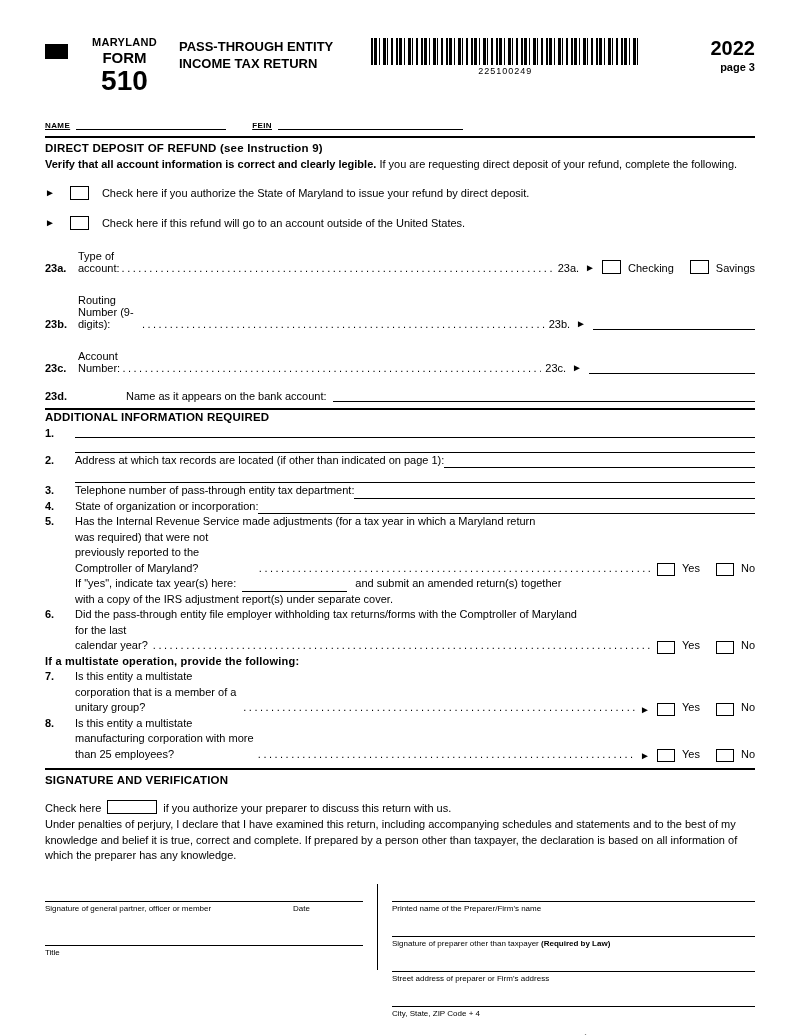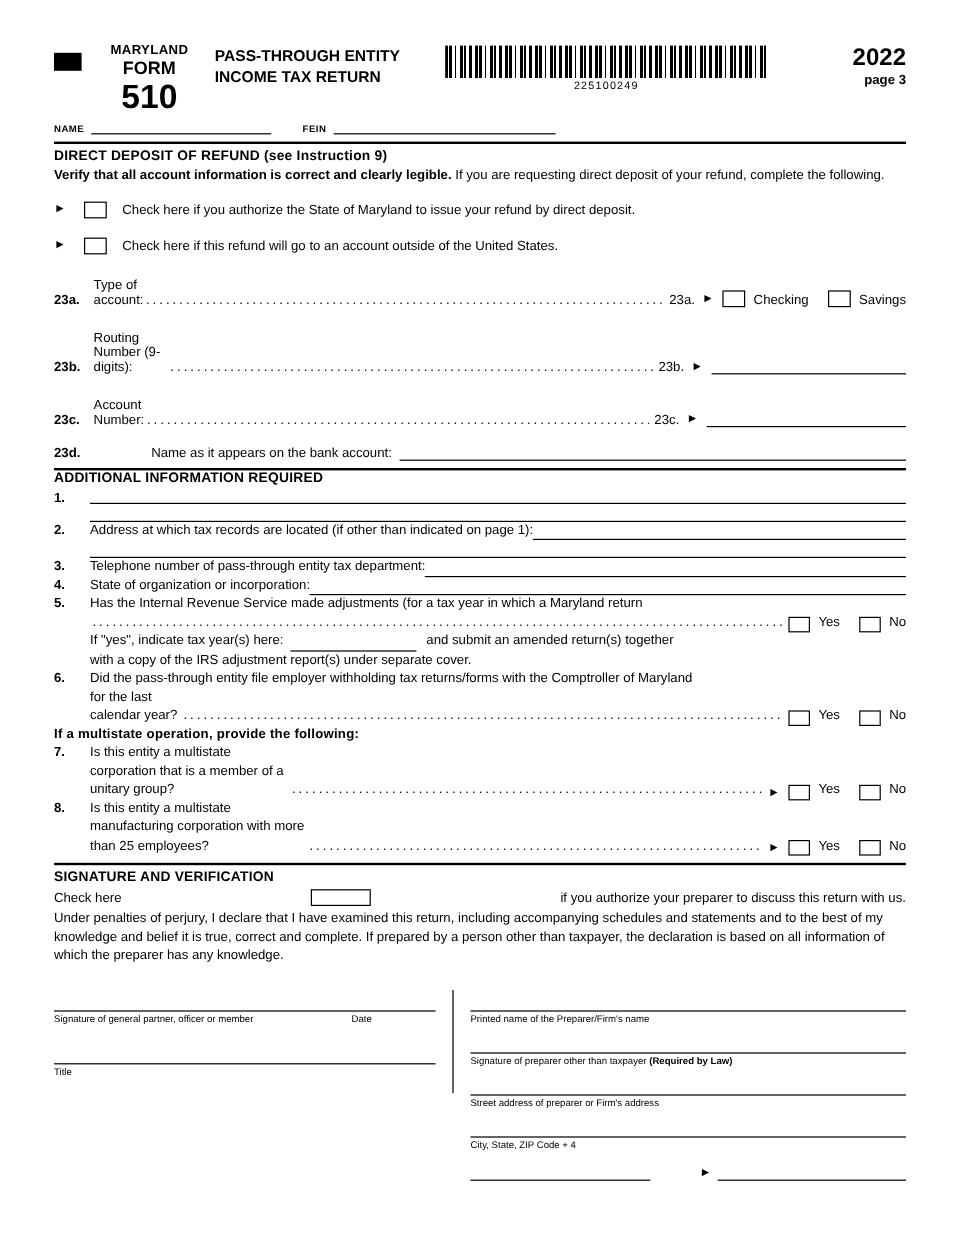--- a/index.html
+++ b/index.html
@@ -35,25 +35,25 @@
   .sech { font-weight:bold; font-size:11.5px; letter-spacing:.2px; }
   .frow { display:flex; align-items:flex-end; }
   .bnum { font-weight:bold; width:33px; flex:none; }
   .dots { flex:1 1 auto; overflow:hidden; white-space:nowrap; margin:0 4px 0 2px; letter-spacing:2.5px; }
   .dots::after { content:"......................................................................................................................................................."; }
   .arrow { font-size:10px; line-height:12px; flex:none; }
   .cbx { width:19px; height:14px; border:1.5px solid #000; flex:none; background:#fff; }
   .cbx-s { width:18px; height:13px; border:1.5px solid #000; flex:none; background:#fff; }
   .cbrow { display:flex; align-items:center; }
   .cbrow .arrow { margin-right:15px; }
-  .cbrow .cbx { margin-right:13px; } .mt4{margin-top:4px;} .mt6{margin-top:6px;} .mt8{margin-top:4px;justify-content:space-between;} .mt14{margin-top:14px;} .mt16{margin-top:16px;} .mt20{margin-top:20px;}
+  .cbrow .cbx { margin-right:13px; } .mt4{margin-top:4px;} .mt6{margin-top:6px;} .mt8{margin-top:14px;} .mt14{margin-top:14px;} .mt16{margin-top:16px;} .mt20{margin-top:20px;}
   .ml6{margin-left:6px;} .ml8{margin-left:8px;} .ml16{margin-left:16px;} .mr7{margin-right:7px;} .mr6{margin-right:6px;padding-left:48px;}
 
   
-  .namerow { display:flex; align-items:flex-end; font-size:8px; font-weight:bold; letter-spacing:.4px; }
+  .namerow { display:flex; align-items:flex-end; margin-top:18px; font-size:8px; font-weight:bold; letter-spacing:.4px;text-decoration:underline; }
 
   .intro { margin-top:3px; line-height:15px; }
 
   
   .ai { line-height:15.5px; }
   .item { display:flex; }
   .inum { font-weight:bold; width:30px; flex:none; }
   .icontent { flex:1 1 auto; min-width:0; }
   .blockline { border-bottom:1px solid #000; height:15px; }
   .ynlabel { flex:none; }
@@ -206,20 +206,21 @@
           <span class="fill grow"></span>
         </div>
       </div>
     </div>
 
     <div class="item">
       <span class="inum">5.</span>
       <div class="icontent">
         <div>Has the Internal Revenue Service made adjustments (for a tax year in which a Maryland return</div>
         <div class="frow">
+          <span>was required) that were not previously reported to the Comptroller of Maryland?</span>
           <span class="dots"></span>
           <span class="cbx-s mr7"></span>
           <span class="ynlabel">Yes</span>
           <span class="cbx-s ml16 mr7"></span>
           <span class="ynlabel">No</span>
         </div>
         <div class="frow">
           <span>If "yes", indicate tax year(s) here:</span>
           <span class="fill w105 ml6"></span>
           <span class="ml8">and submit an amended return(s) together</span>

